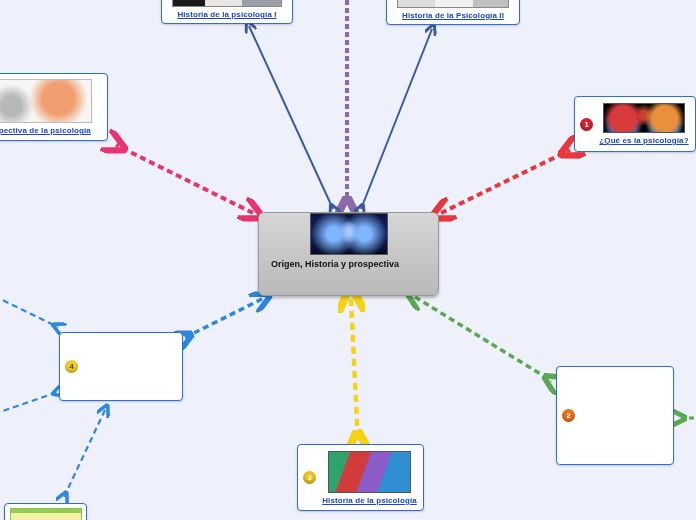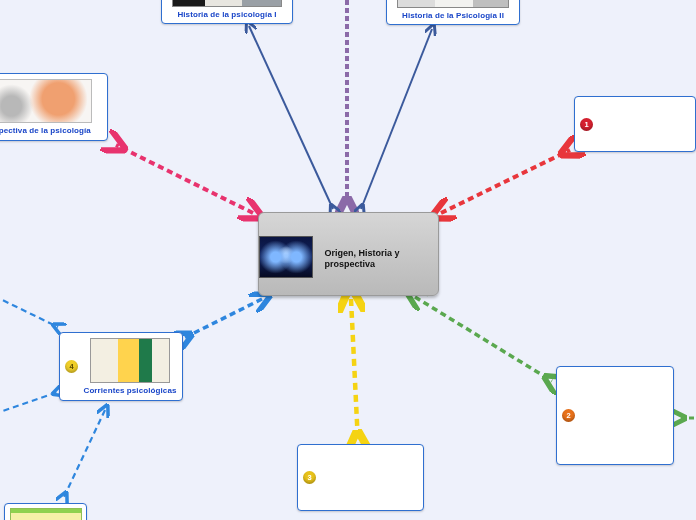--- a/index.html
+++ b/index.html
@@ -27,20 +27,21 @@
   }
   .node .body{display:flex;flex-direction:column;align-items:center;width:100%;}
   .node .caption{
     color:#1a46c8;
     font-weight:bold;
     font-size:8px;
     letter-spacing:.1px;
     margin-top:3px;
     white-space:nowrap;
     text-align:center;
+    text-decoration:underline;
   }
   .thumb{
     display:block;
     border:1px solid #555;
     box-sizing:border-box;
     background:#000;
     position:relative;
     overflow:hidden;
   }
   .badge{
@@ -54,22 +55,21 @@
 
   
   #central{
     position:absolute;
     left:258px;top:212px;width:181px;height:84px;
     box-sizing:border-box;
     background:linear-gradient(180deg,#d6d6d6 0%,#c6c6c6 55%,#b9b9b9 100%);
     border:1px solid #9a9a9a;
     border-radius:6px;
     box-shadow:0 2px 3px rgba(0,0,0,.25);
-    display:flex;align-items:center;
-    padding-top:6px;
+    display:flex;flex-direction:column;align-items:center;
   }
   #central .thumb{width:78px;height:42px;}
   #central .title{
     margin-top:4px;
     width:100%;
     padding-left:12px;
     box-sizing:border-box;
     font-size:9px;font-weight:bold;color:#111;
     line-height:11px;
   }
@@ -190,36 +190,40 @@
 
   <div id="central">
     <div class="thumb art-brains"></div>
     <div class="title">
       <div>Origen, Historia y prospectiva</div>
     </div>
   </div>
 
   <div class="node" style="left:574px;top:96px;width:122px;height:56px;">
     <div class="badge" style="background:#d6202f;">1</div>
+    <div class="body">
+      <div class="thumb art-twoheads" style="width:82px;height:30px;"></div>
+      <div class="caption">¿Qué es la psicología?</div>
+    </div>
   </div>
 
   <div class="node" style="left:556px;top:366px;width:118px;height:99px;">
     <div class="badge" style="background:#e8711a;">2</div>
   </div>
 
   <div class="node" style="left:297px;top:444px;width:127px;height:67px;">
     <div class="badge" style="background:#e8c21a;">3</div>
+    <div class="body">
+      <div class="thumb art-histo" style="width:83px;height:42px;"></div>
+      <div class="caption">Historia de la psicología</div>
+    </div>
   </div>
 
   <div class="node" style="left:59px;top:332px;width:124px;height:69px;">
     <div class="badge" style="background:#f0cf2a;color:#5a4a00;">4</div>
-    <div class="body">
-      <div class="thumb art-corrientes" style="width:80px;height:45px;border-color:#999;"></div>
-      <div class="caption">Corrientes psicológicas</div>
-    </div>
   </div>
 
   <div class="node" style="left:-28px;top:73px;width:136px;height:68px;">
     <div class="body">
       <div class="thumb art-prospect" style="width:104px;height:44px;border-color:#bbb;"></div>
       <div class="caption">ospectiva de la psicología</div>
     </div>
   </div>
 
   <div class="node" style="left:161px;top:-26px;width:132px;height:50px;">

